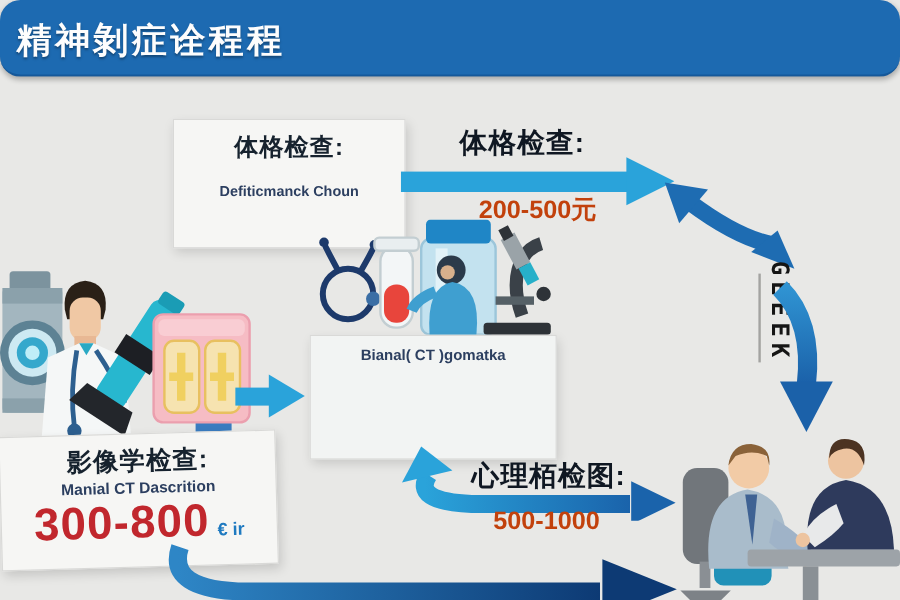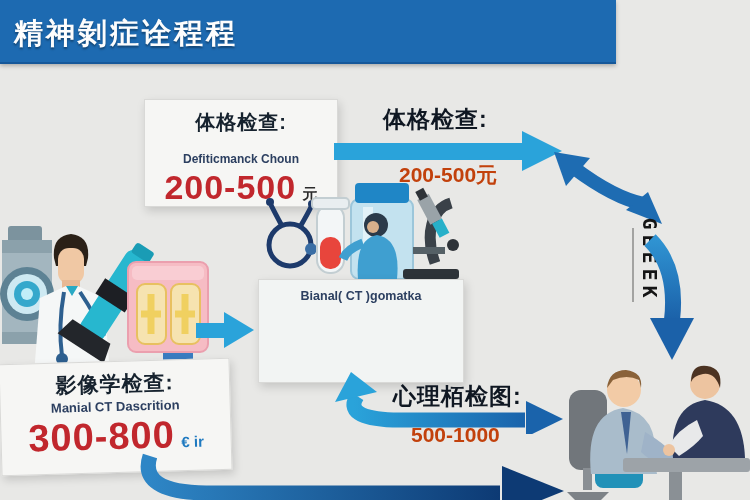--- a/index.html
+++ b/index.html
@@ -1,20 +1,20 @@
 <!DOCTYPE html>
 <html><head>
 <meta charset="utf-8">
 <style>
   html,body{margin:0;padding:0;}
   #canvas{position:relative;width:750px;height:500px;background:#e8e8e6;overflow:hidden;
           font-family:"Liberation Sans",sans-serif;}
   
-  .header{position:absolute;left:0;top:0;width:616px;height:62px;background:#1d6ab1;
-          border-bottom:2px solid #15589a;box-shadow:0 2px 4px rgba(0,0,0,.25);}
+  .header{position:absolute;left:0;top:0;width:750px;height:62px;background:#1d6ab1;
+          border-bottom:2px solid #15589a;box-shadow:0 2px 4px rgba(0,0,0,.25);border-radius:17px;}
   .header h1{margin:0;padding:14px 0 0 14px;font-size:29px;font-weight:800;color:#fdfdfd;
              letter-spacing:3px;text-shadow:0 2px 2px rgba(0,0,0,.35);}
   
   .card{position:absolute;background:#f6f6f4;border:1px solid #d9d9d7;text-align:center;
         box-shadow:2px 4px 9px rgba(0,0,0,.15);}
   .card .t{font-weight:800;color:#16222e;letter-spacing:1px;}
   .card .s{color:#2c3f60;font-weight:600;}
   .card .p{font-weight:800;color:#c1272d;letter-spacing:1px;line-height:1;display:inline-block;}
   .card .u{font-weight:800;color:#2b2b2b;display:inline-block;margin-left:2px;}
   #card-physical{left:144px;top:99px;width:192px;height:97px;padding-top:9px;}
@@ -52,24 +52,20 @@
 
 <div id="canvas">
 
   <div class="header">
     <h1>精神剝症诠程程</h1>
   </div>
 
   <div class="card" id="card-physical">
     <div class="t">体格检查:</div>
     <div class="s">Defiticmanck Choun</div>
-    <div>
-      <span class="p">200-500</span>
-      <span class="u">元</span>
-    </div>
   </div>
 
   <div class="lbl" id="lbl-top">体格检查:</div>
   <div class="price-lbl" id="price-top">200-500元</div>
 
   <svg class="abs" style="left:334px;top:127px" width="228" height="46">
     <rect x="0" y="16" width="190" height="17" fill="#2aa3da"></rect>
     <polygon points="188,4 188,44 228,24" fill="#2aa3da"></polygon>
   </svg>
 

